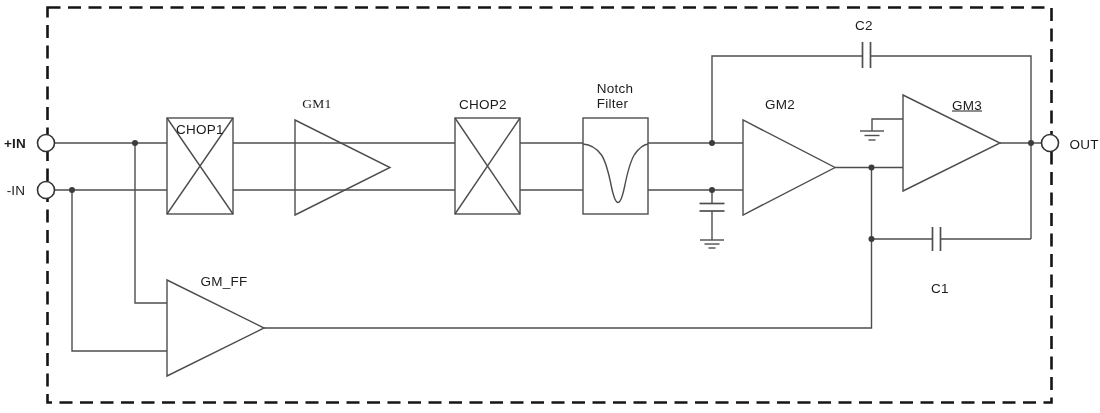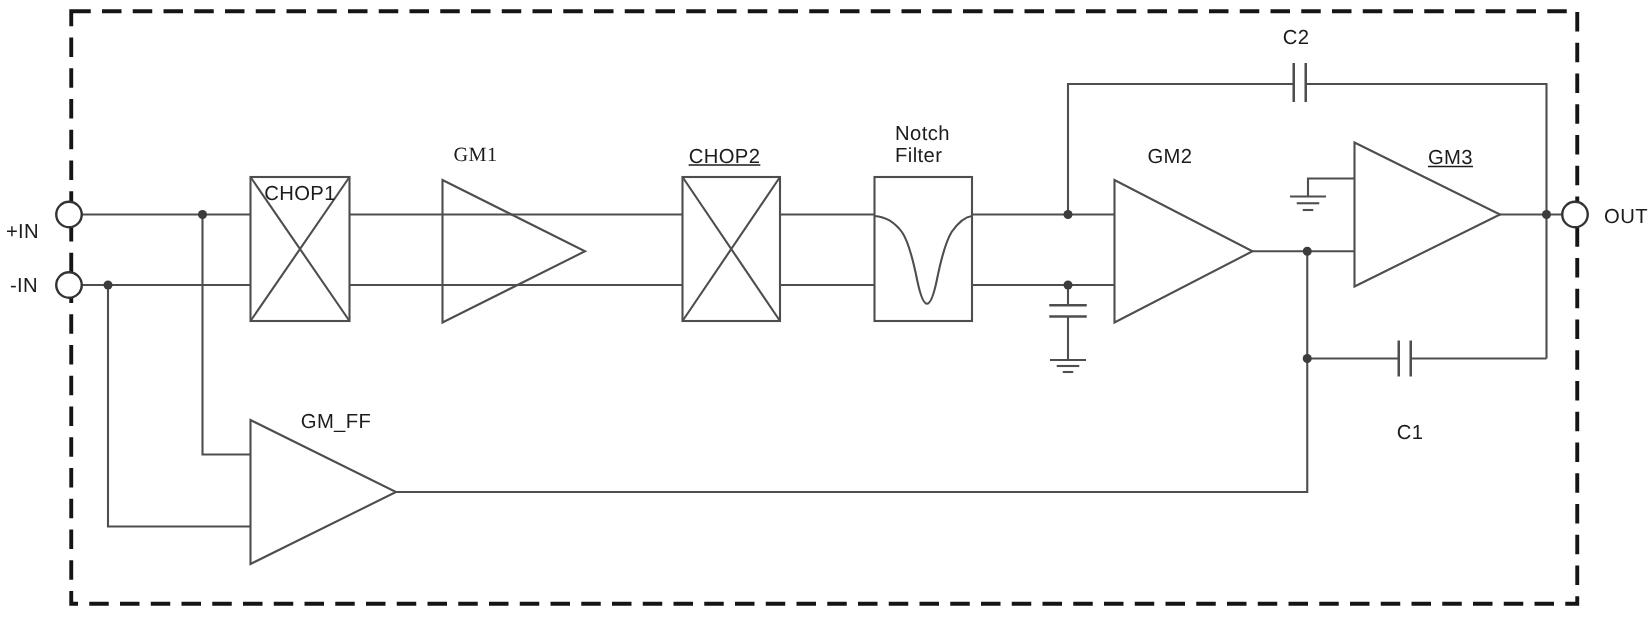--- a/index.html
+++ b/index.html
@@ -117,26 +117,26 @@
       <circle class="dot" cx="871.5" cy="167.5" r="3"></circle>
       <circle class="dot" cx="871.5" cy="239" r="3"></circle>
       <circle class="dot" cx="1031" cy="143" r="3"></circle>
     </g>
 
     <circle class="term" cx="46" cy="143" r="8.5"></circle>
     <circle class="term" cx="46" cy="190" r="8.5"></circle>
     <circle class="term" cx="1050" cy="143" r="8.5"></circle>
   </svg>
 
-  <div class="lbl" style="left:15px;top:154px;">+IN</div>
+  <div class="lbl" style="left:15px;top:143px;font-weight:bold;">+IN</div>
   <div class="lbl" style="left:16px;top:190px;">-IN</div>
   <div class="lbl" style="left:1084px;top:143.5px;">OUT</div>
   <div class="lbl" style="left:200px;top:105px;margin-top:24px;">CHOP1</div>
   <div class="lbl" style="left:317px;top:103px;font-family:Liberation Serif, serif;">GM1</div>
-  <div class="lbl" style="left:483px;top:104px;text-decoration:underline;">CHOP2</div>
+  <div class="lbl" style="left:483px;top:104px;">CHOP2</div>
   <div class="lbl lbl-stack" style="left:615px;top:96px;">
     <div>Notch</div>
     <div>Filter</div>
   </div>
   <div class="lbl" style="left:780px;top:104px;">GM2</div>
   <div class="lbl" style="left:967px;top:105px;text-decoration:underline;">GM3</div>
   <div class="lbl" style="left:224px;top:281px;">GM_FF</div>
   <div class="lbl" style="left:864px;top:25px;">C2</div>
   <div class="lbl" style="left:940px;top:288px;">C1</div>
 

